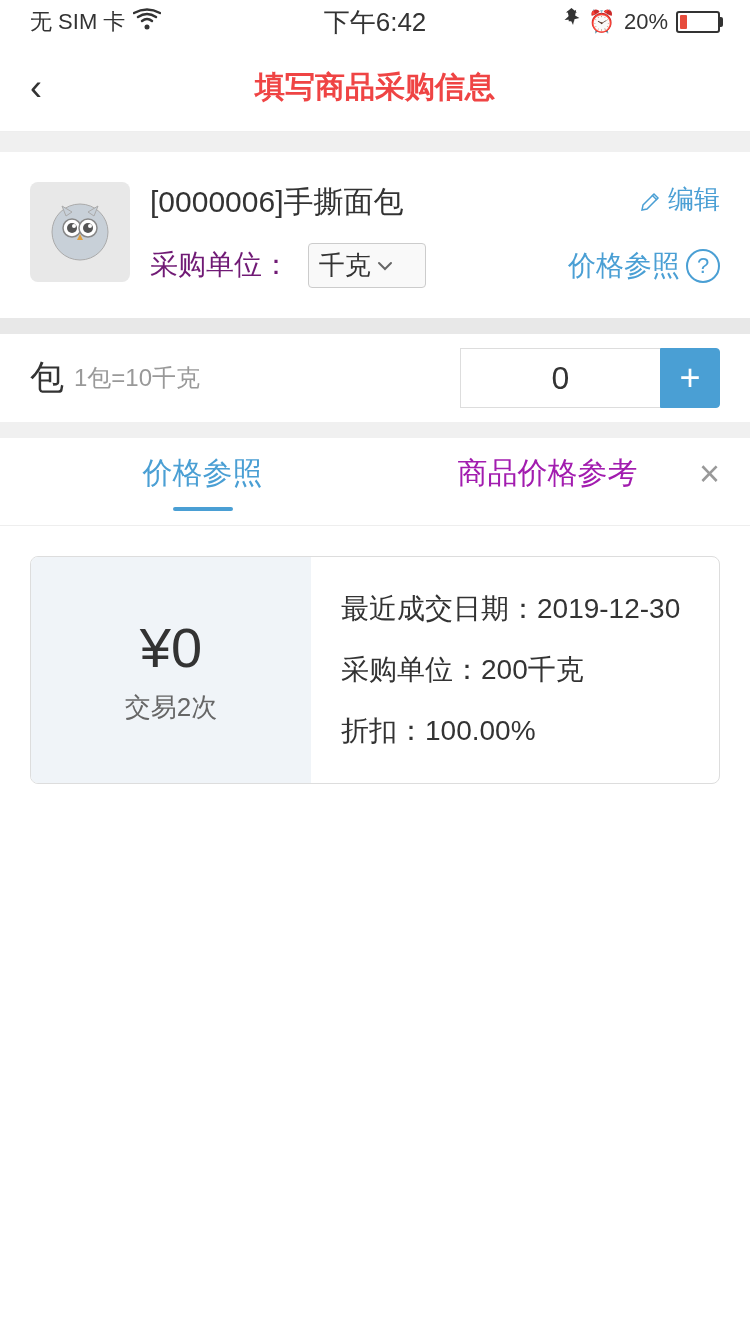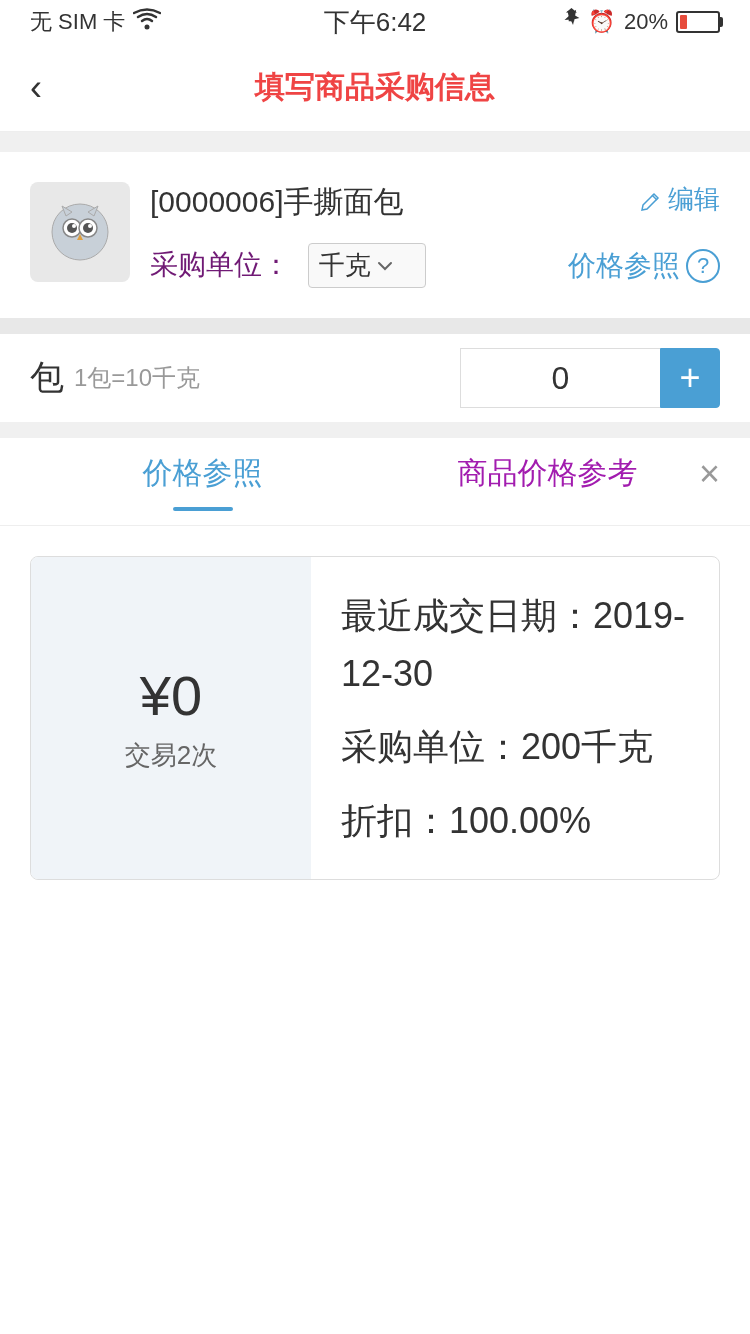--- a/index.html
+++ b/index.html
@@ -319,21 +319,21 @@
     }
     .price-right {
       flex: 1;
       padding: 30px 30px;
       display: flex;
       flex-direction: column;
       justify-content: center;
       gap: 16px;
     }
     .price-detail-row {
-      font-size: 36px;
+      font-size: 28px;
       color: #333;
       line-height: 1.6;
     }
 
     
     .rest-bg {
       background: #fff;
       flex: 1;
       min-height: 600px;
     }

